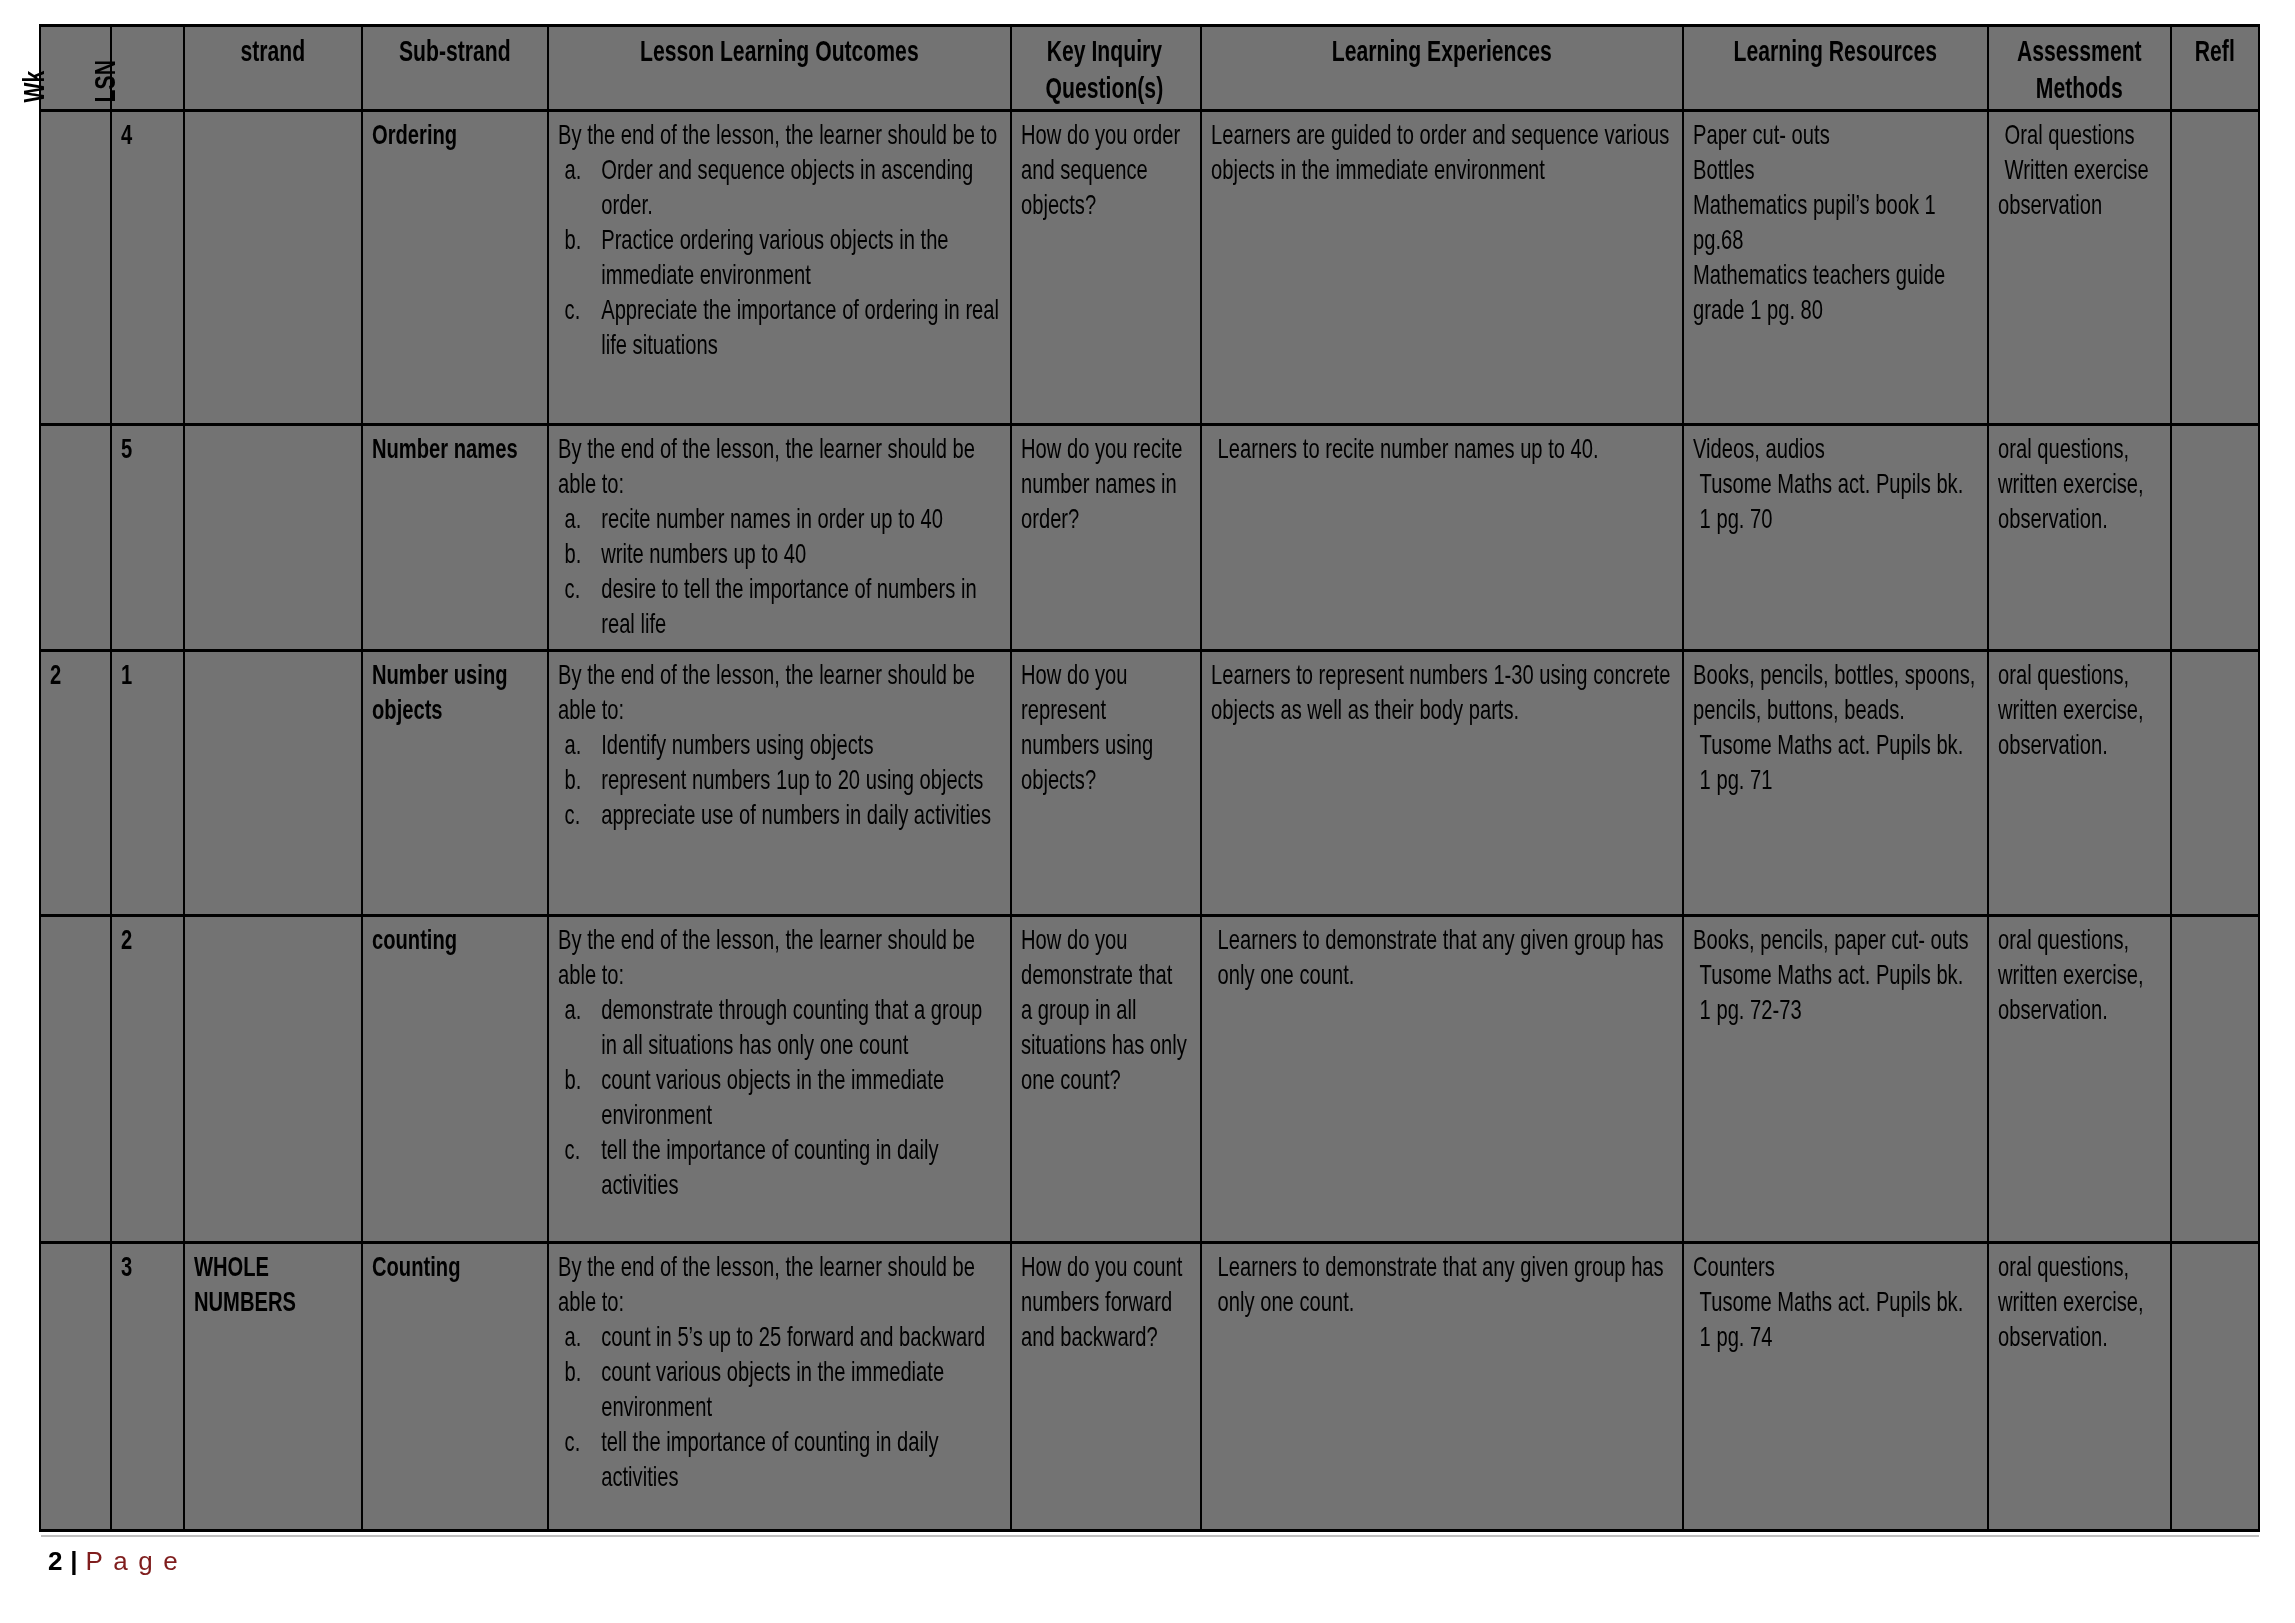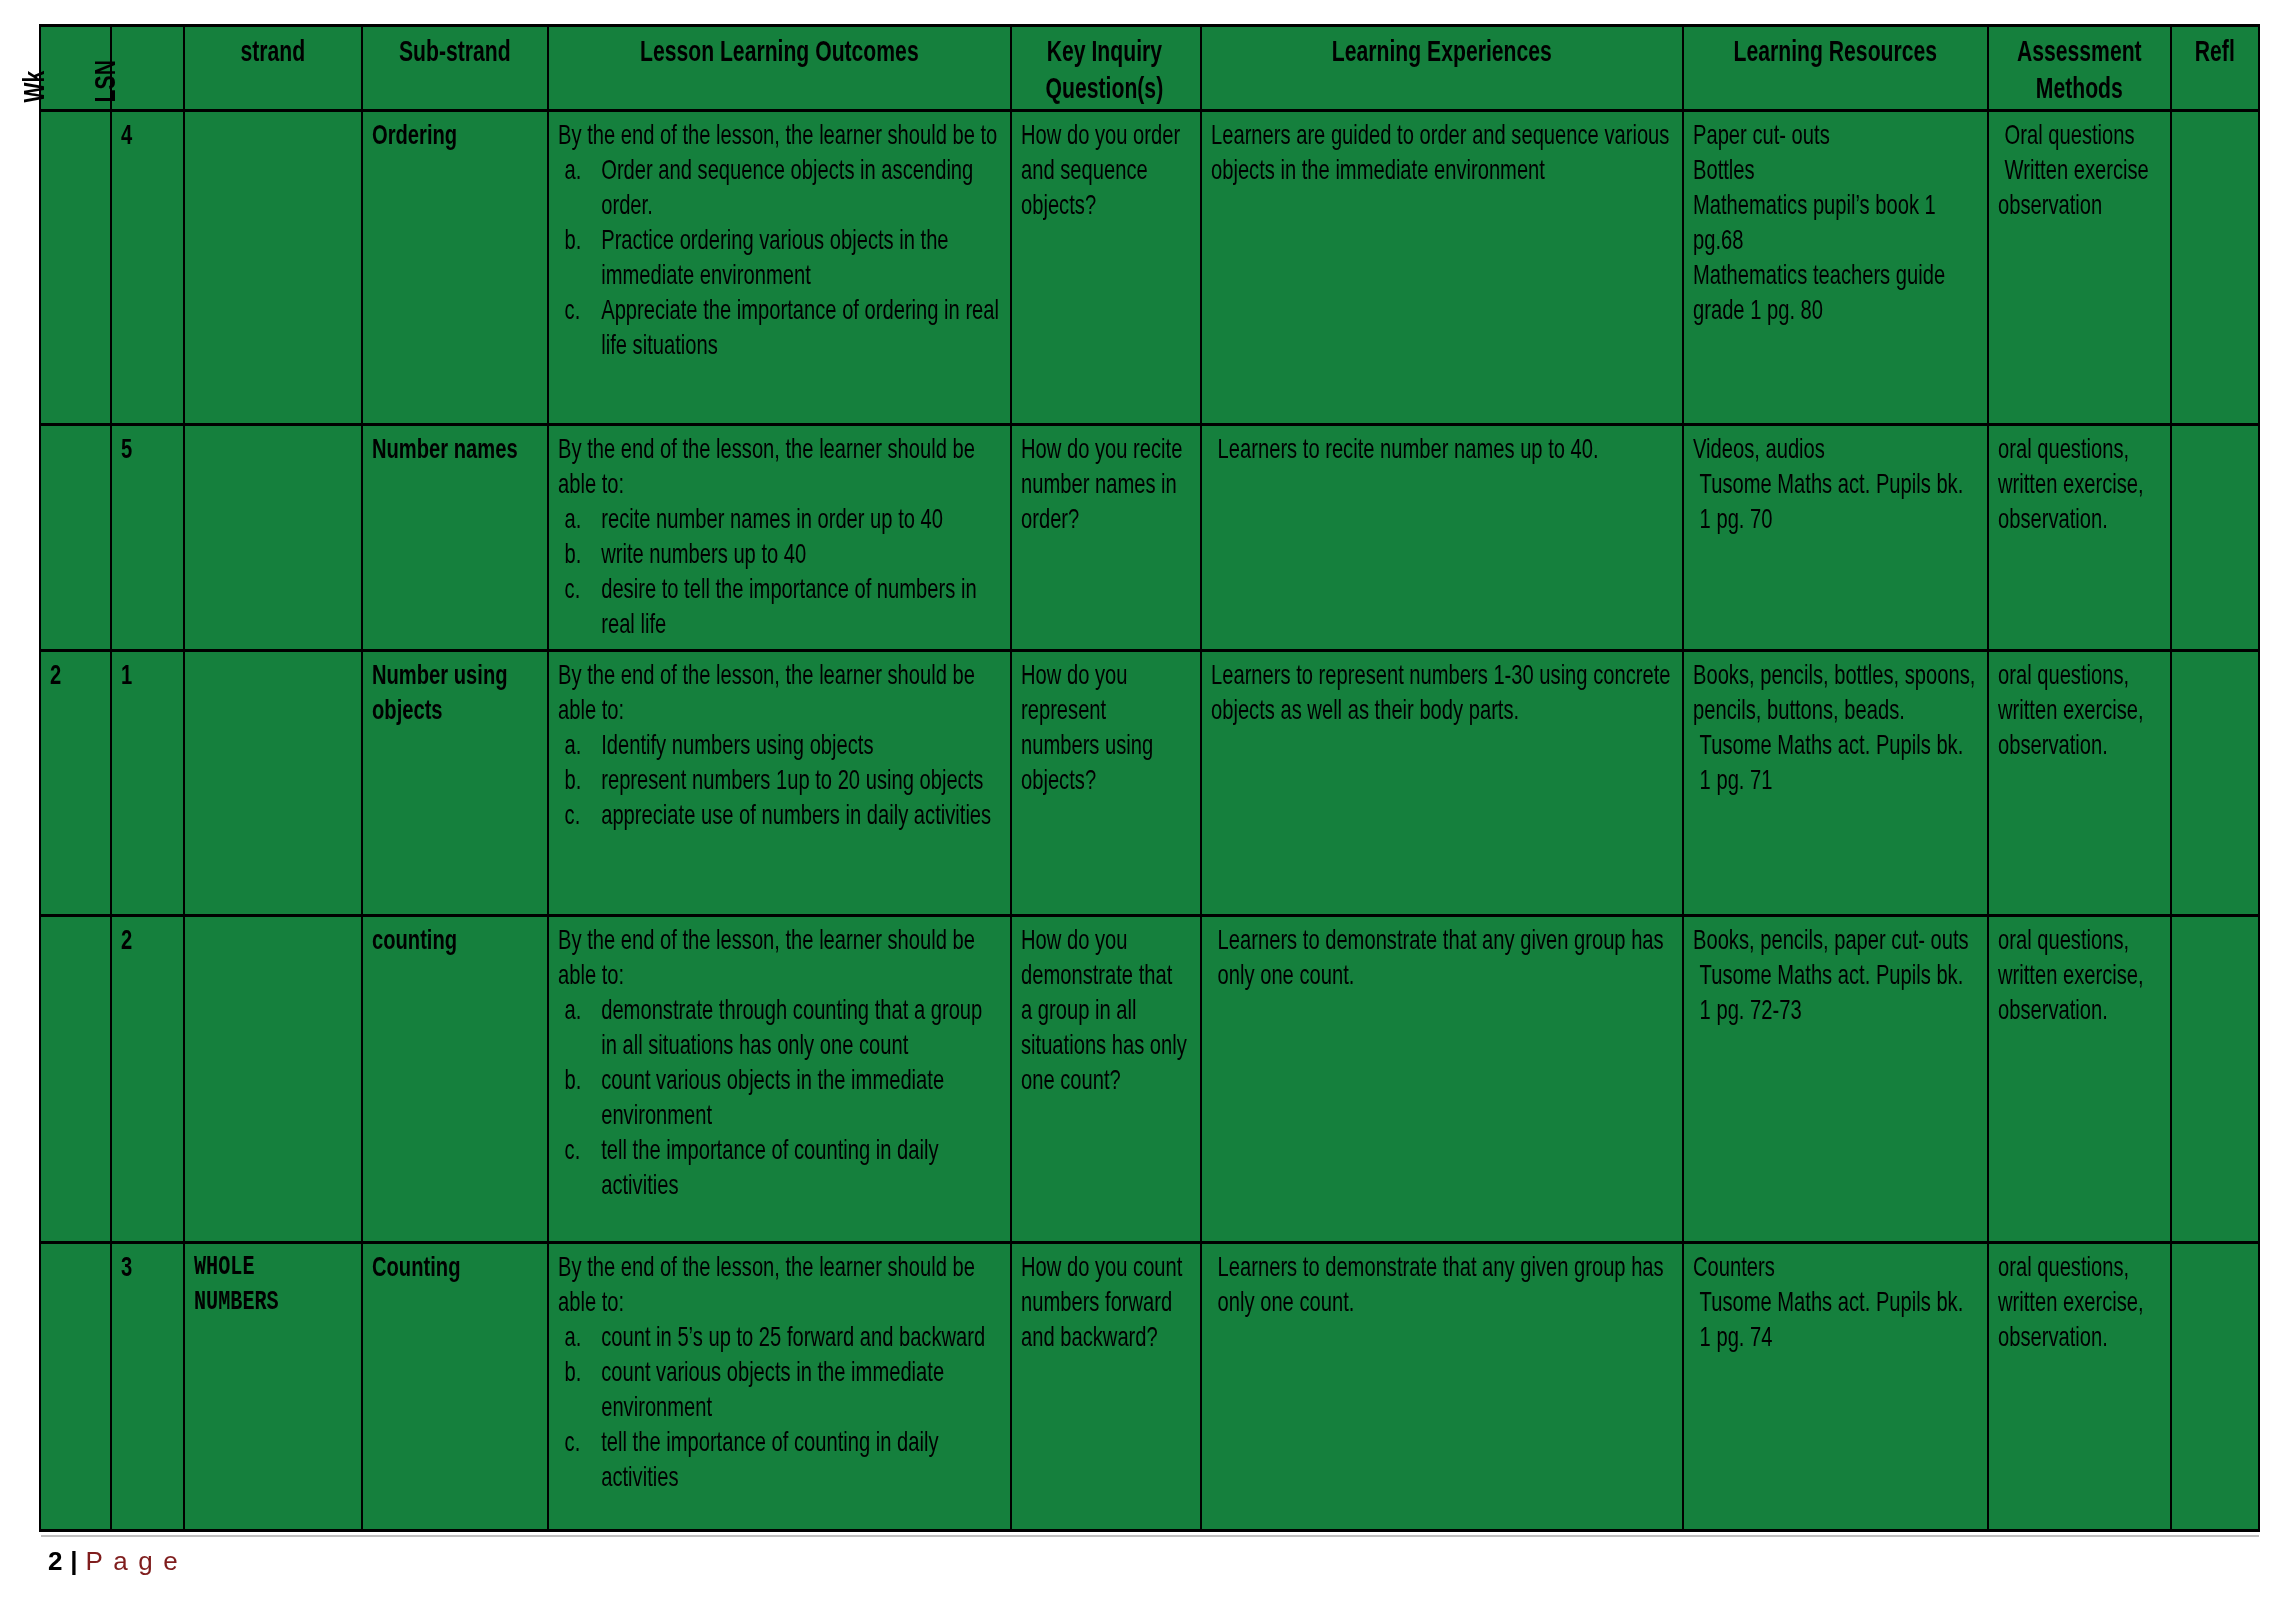--- a/index.html
+++ b/index.html
@@ -15,21 +15,21 @@
   table.grid {
     position: absolute; left: 39px; top: 24px;
     border-collapse: collapse; table-layout: fixed;
     width: 2220px;
   }
   .grid th, .grid td {
     border: 2px solid #000;
     border-top-width: 3.3px; border-bottom-width: 3.3px;
     vertical-align: top;
     padding: 0;
-    background: #15803d;
+    background: #737373;
   }
   .cell { padding: 5.2px 9.2px 2.6px 9.2px; }
 
   
   .cx {
     font-size: 28px; line-height: 35px;
     transform: scaleX(0.72); transform-origin: 0 0;
     width: 138.89%;
   }
   .hx { font-size: 29.4px; line-height: 37px; font-weight: 700; }
@@ -44,21 +44,21 @@
     font-size: 29.4px; font-weight: 700; white-space: nowrap; line-height: 1;
   }
 
   
   .li { display: flex; }
   .li .m { flex: 0 0 60px; box-sizing: border-box; padding-left: 9.2px; }
   .li .t { flex: 1; }
 
   .ind { padding-left: 9.2px; }
 
-  .c-strand .cell { padding-right: 30px; font-family: Liberation Mono, monospace; }
+  .c-strand .cell { padding-right: 30px; }
   .c-inq .cell    { padding-right: 12px; }
 
   
   .footer-rule {
     position: absolute; left: 41px; top: 1535px;
     width: 2218px; height: 2px; background: #bfbfbf;
   }
   .footer {
     position: absolute; left: 48px; top: 1546px;
     font-size: 26px; line-height: 30px; color: #000;

